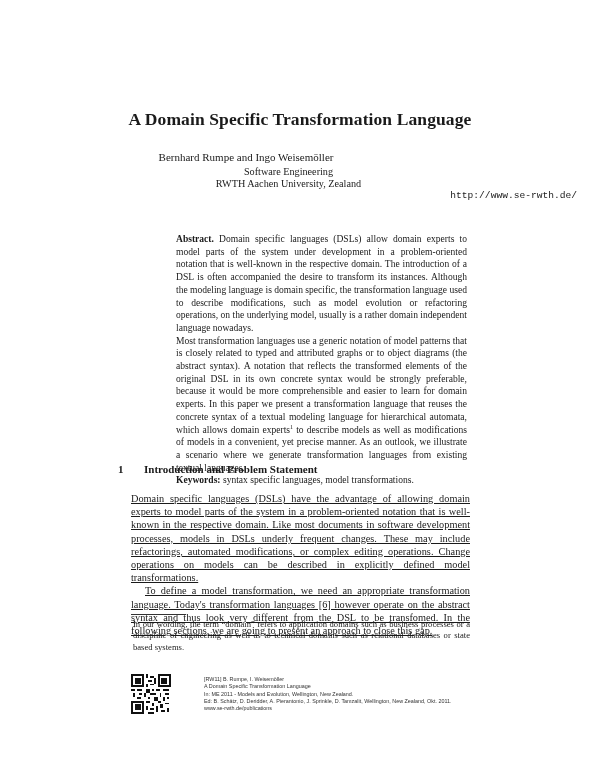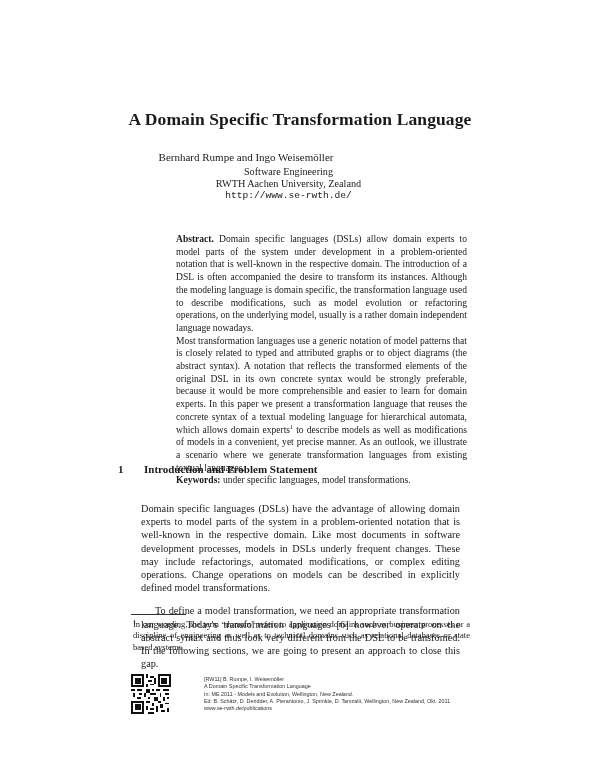--- a/index.html
+++ b/index.html
@@ -2,29 +2,29 @@
 <html><head>
 <meta charset="utf-8">
 <style>
   html, body { margin:0; padding:0; background:#ffffff; }
   body { width:600px; height:776px; position:relative; overflow:hidden;
          font-family:"Liberation Serif","DejaVu Serif",serif; color:#1a1a1a; }
   .abs { position:absolute; }
   .title { top:109px; left:0; width:600px; text-align:center; font-weight:bold; font-size:17.5px; letter-spacing:0.1px; }
   .authors { top:151px; left:0; width:492px; text-align:center; font-size:11px; }
   .affil { top:166px; left:0; width:577px; text-align:center; font-size:10.2px; line-height:12px; }
-  .affil .mono { font-family:"Liberation Mono","DejaVu Sans Mono",monospace; font-size:9.6px; }
+  .affil .mono { font-family:"Liberation Mono","DejaVu Sans Mono",monospace; font-size:9.6px;text-align:right; }
   .abstract { top:233px; left:176px; width:291px; font-size:9.55px; line-height:12.7px; text-align:justify; }
   .abstract p { margin:0; }
   .abstract b { font-weight:bold; }
   .abstract sup { font-size:6px; vertical-align:4px; line-height:0; }
   .section { top:463px; left:118px; font-weight:bold; font-size:11px; }
   .section .num { display:inline-block; width:26px; }
   .body { top:492px; left:131px; width:339px; font-size:10.3px; line-height:13.2px; text-align:justify; }
-  .body p { margin:10px; }
+  .body p { margin:0;text-decoration:underline; }
   .body p.indent { text-indent:14px; }
   .fnrule { top:614px; left:131px; width:55px; height:0; border-top:0.8px solid #333; }
   .footnote { top:619px; left:131px; width:339px; font-size:8.6px; line-height:11.3px; text-align:justify; }
   .footnote .mark { position:absolute; left:2px; top:-2px; font-size:6px; }
   .footnote .txt { margin-left:2px; }
   .qr { top:674px; left:131px; width:40px; height:40px; }
   .cite { top:676px; left:204px; width:290px; font-family:"Liberation Sans","DejaVu Sans",sans-serif; font-size:5.4px; line-height:7.3px; color:#333; white-space:nowrap; }
   .cite div { margin:0; }
 </style>
 </head>
@@ -34,21 +34,21 @@
 <div class="abs authors">Bernhard Rumpe and Ingo Weisemöller</div>
 <div class="abs affil">
   <div>Software Engineering</div>
   <div>RWTH Aachen University, Zealand</div>
   <div class="mono">http://www.se-rwth.de/</div>
 </div>
 
 <div class="abs abstract">
   <p><b>Abstract.</b> <span>Domain specific languages (DSLs) allow domain experts to model parts of the system under development in a problem-oriented notation that is well-known in the respective domain. The introduction of a DSL is often accompanied the desire to transform its instances. Although the modeling language is domain specific, the transformation language used to describe modifications, such as model evolution or refactoring operations, on the underlying model, usually is a rather domain independent language nowadays.</span></p>
   <p><span>Most transformation languages use a generic notation of model patterns that is closely related to typed and attributed graphs or to object diagrams (the abstract syntax). A notation that reflects the transformed elements of the original DSL in its own concrete syntax would be strongly preferable, because it would be more comprehensible and easier to learn for domain experts. In this paper we present a transformation language that reuses the concrete syntax of a textual modeling language for hierarchical automata, which allows domain experts</span><sup>1</sup><span> to describe models as well as modifications of models in a convenient, yet precise manner. As an outlook, we illustrate a scenario where we generate transformation languages from existing textual languages.</span></p>
-  <p><b>Keywords:</b><span> under specific languages, model transformations.</span></p>
+  <p><b>Keywords:</b><span> syntax specific languages, model transformations.</span></p>
 </div>
 
 <div class="abs section">
   <span class="num">1</span><span>Introduction and Problem Statement</span>
 </div>
 
 <div class="abs body">
   <p>Domain specific languages (DSLs) have the advantage of allowing domain experts to model parts of the system in a problem-oriented notation that is well-known in the respective domain. Like most documents in software development processes, models in DSLs underly frequent changes. These may include refactorings, automated modifications, or complex editing operations. Change operations on models can be described in explicitly defined model transformations.</p>
   <p class="indent">To define a model transformation, we need an appropriate transformation language. Today's transformation languages [6] however operate on the abstract syntax and thus look very different from the DSL to be transfomed. In the following sections, we are going to present an approach to close this gap.</p>
 </div>

